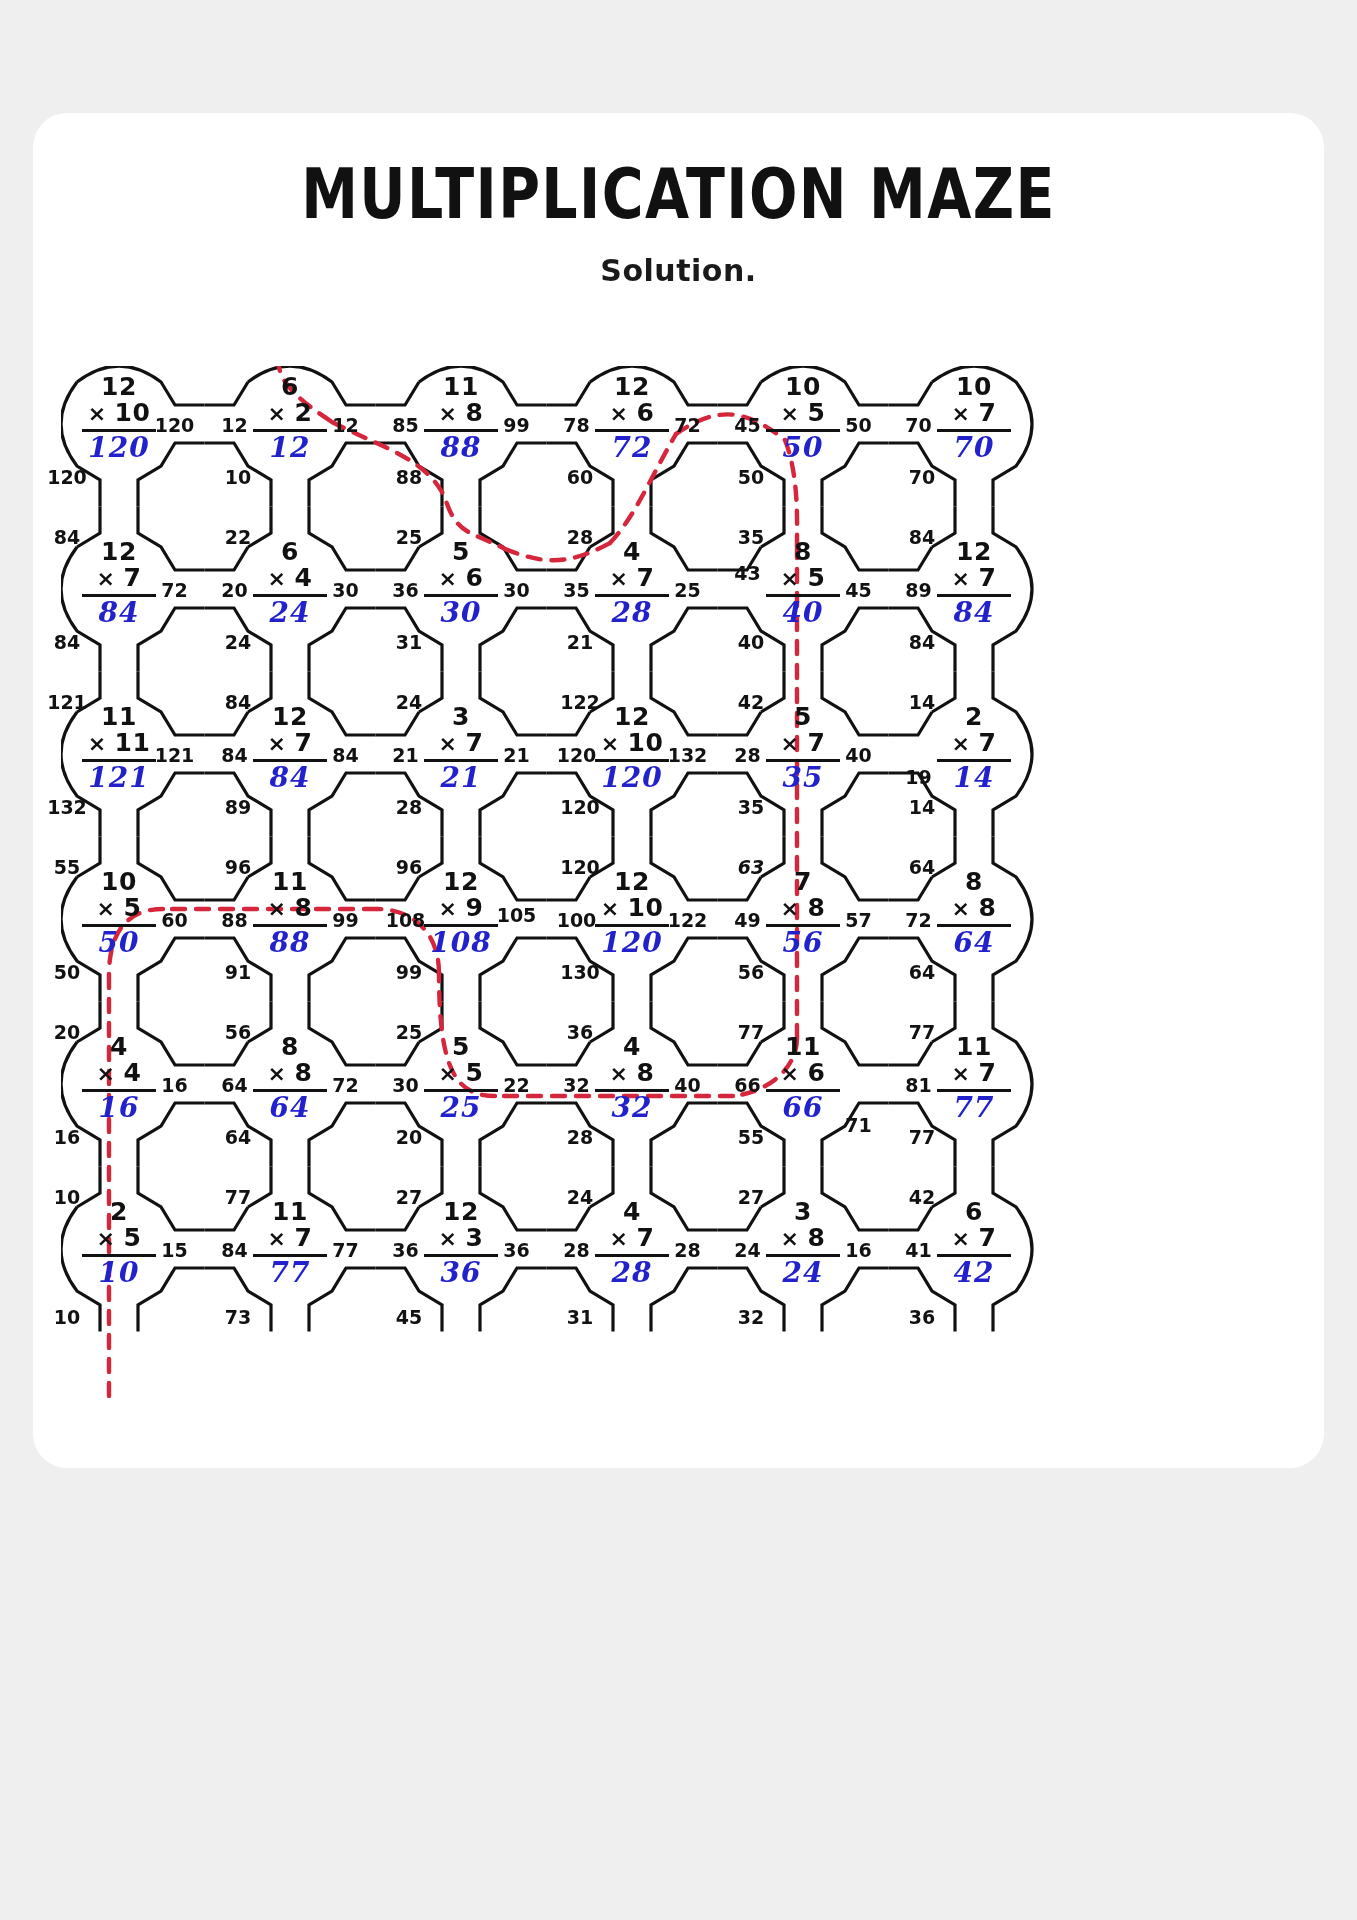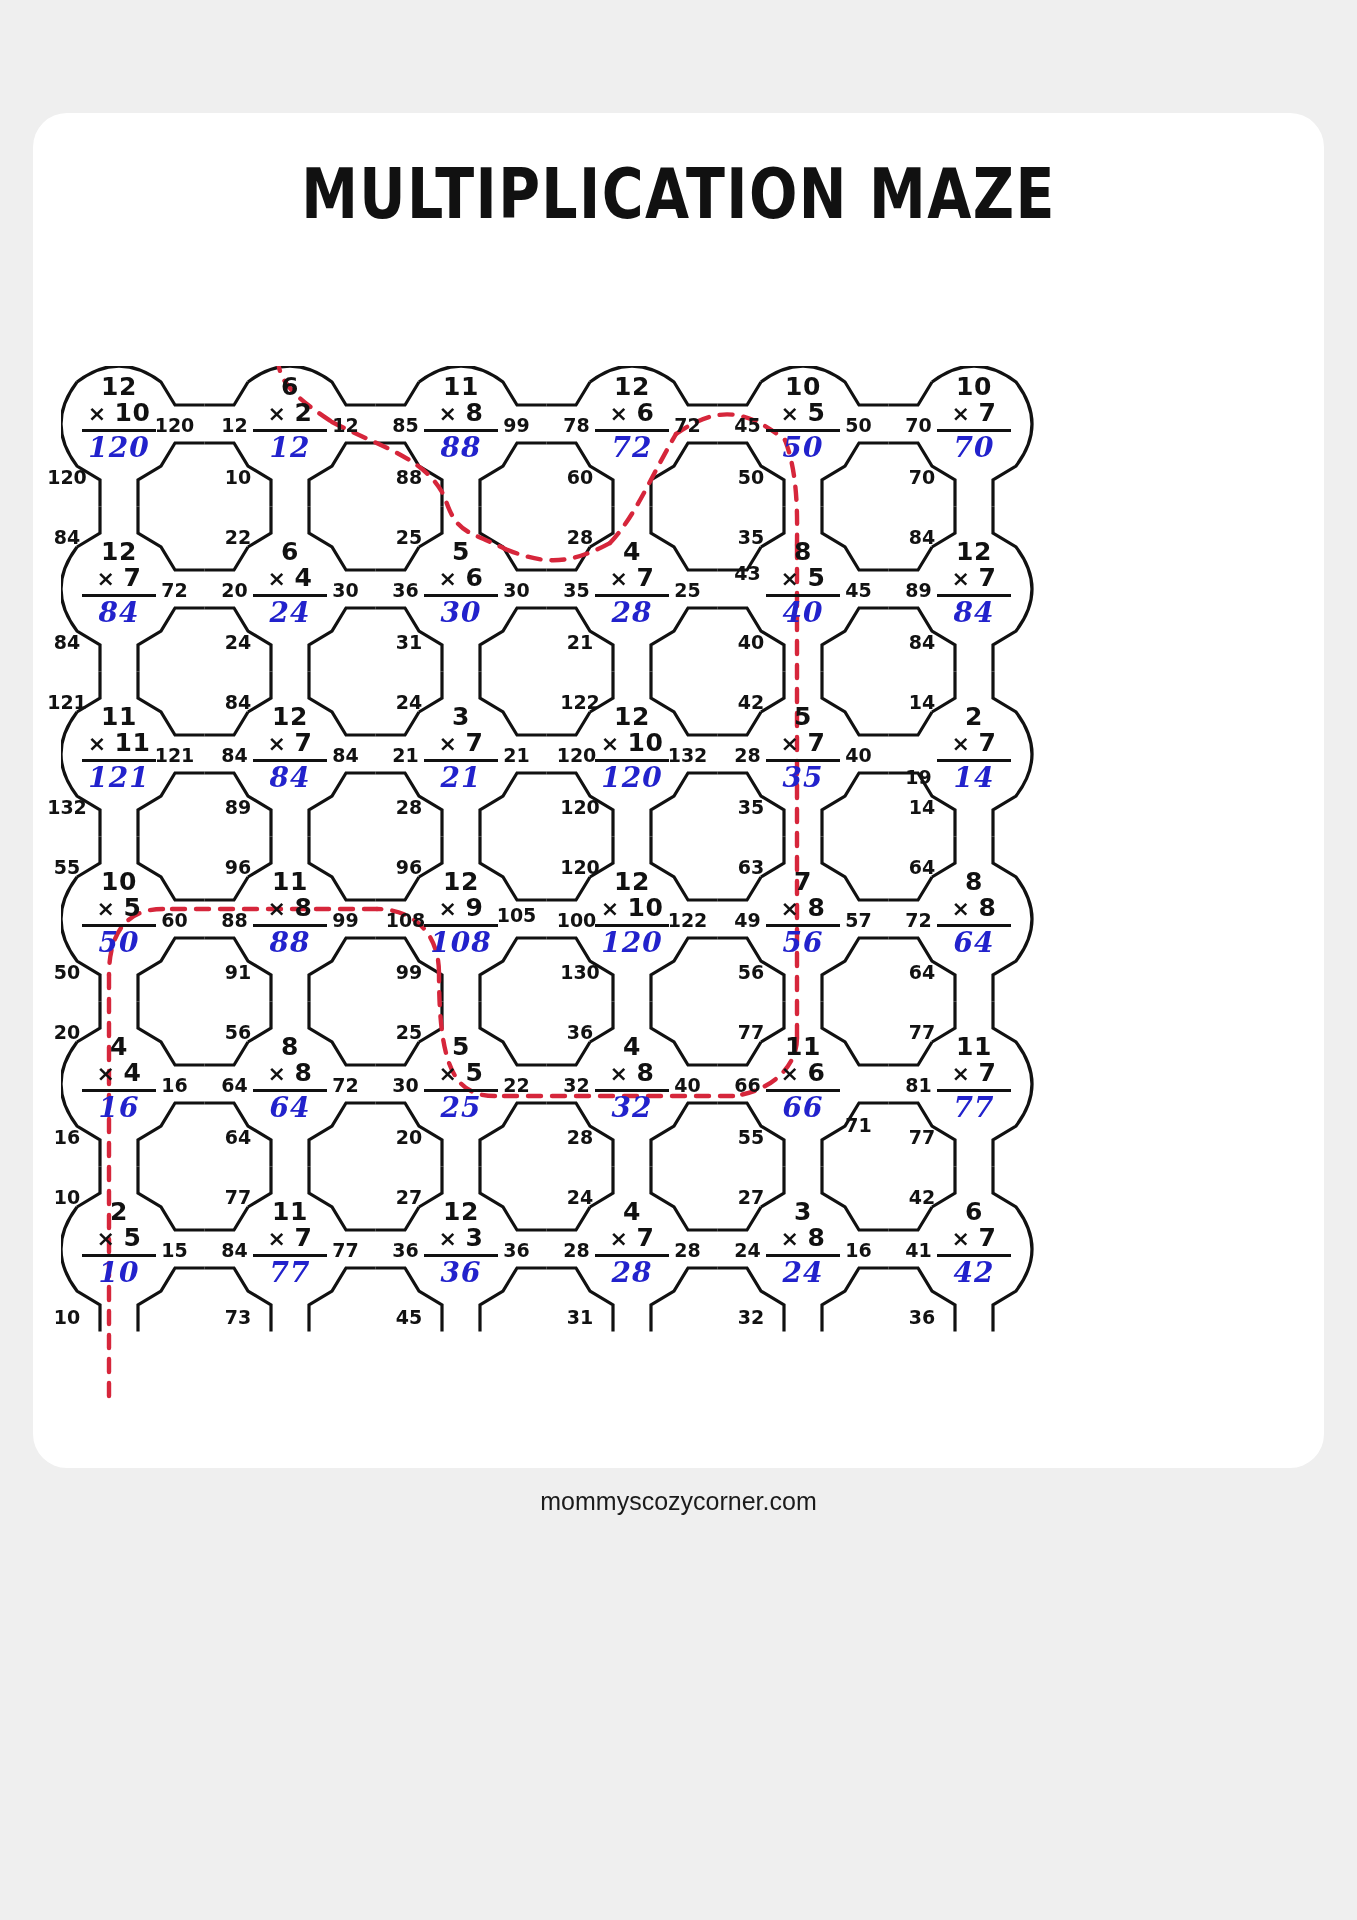--- a/index.html
+++ b/index.html
@@ -105,20 +105,21 @@
   .path-line { stroke:#d6263b; stroke-width:4.4; fill:none;
                stroke-dasharray: 13 11; stroke-linecap: round; }
 </style>
 </head>
 <body>
 
 <div id="page">
 
   <div id="card">
     <div id="title">MULTIPLICATION MAZE</div>
+    <div id="subtitle">Solution.</div>
 
     <div id="maze">
       <svg id="maze-svg" width="1010" height="1040" viewBox="0 0 1010 1040">
         <g id="cell-shapes" fill="#ffffff" stroke="#111111" stroke-width="3.2">
             <path d="M 16 16 Q 58 -16 100 16 L 114 39 L 143.5 39 M 143.5 77 L 114 77 L 100 100 L 77 114 L 77 140.5 M 39 140.5 L 39 114 L 16 100 Q -16 58 16 16" fill="none"></path>
             <path d="M 187 16 Q 229 -16 271 16 L 285 39 L 314.5 39 M 314.5 77 L 285 77 L 271 100 L 248 114 L 248 140.5 M 210 140.5 L 210 114 L 187 100 L 173 77 L 143.5 77 M 143.5 39 L 173 39 L 187 16" fill="none"></path>
             <path d="M 358 16 Q 400 -16 442 16 L 456 39 L 485.5 39 M 485.5 77 L 456 77 L 442 100 L 419 114 L 419 140.5 M 381 140.5 L 381 114 L 358 100 L 344 77 L 314.5 77 M 314.5 39 L 344 39 L 358 16" fill="none"></path>
             <path d="M 529 16 Q 571 -16 613 16 L 627 39 L 656.5 39 M 656.5 77 L 627 77 L 613 100 L 590 114 L 590 140.5 M 552 140.5 L 552 114 L 529 100 L 515 77 L 485.5 77 M 485.5 39 L 515 39 L 529 16" fill="none"></path>
             <path d="M 700 16 Q 742 -16 784 16 L 798 39 L 827.5 39 M 827.5 77 L 798 77 L 784 100 L 761 114 L 761 140.5 M 723 140.5 L 723 114 L 700 100 L 686 77 L 656.5 77 M 656.5 39 L 686 39 L 700 16" fill="none"></path>
             <path d="M 871 16 Q 913 -16 955 16 Q 987 58 955 100 L 932 114 L 932 140.5 M 894 140.5 L 894 114 L 871 100 L 857 77 L 827.5 77 M 827.5 39 L 857 39 L 871 16" fill="none"></path>
@@ -585,21 +586,21 @@
           <div class="vnum" style="left: 835px; top: 324.5px;">14</div>
           <div class="vnum" style="left: -20px; top: 429.5px;">132</div>
           <div class="vnum" style="left: -20px; top: 489.5px;">55</div>
           <div class="vnum" style="left: 151px; top: 429.5px;">89</div>
           <div class="vnum" style="left: 151px; top: 489.5px;">96</div>
           <div class="vnum" style="left: 322px; top: 429.5px;">28</div>
           <div class="vnum" style="left: 322px; top: 489.5px;">96</div>
           <div class="vnum" style="left: 493px; top: 429.5px;">120</div>
           <div class="vnum" style="left: 493px; top: 489.5px;">120</div>
           <div class="vnum" style="left: 664px; top: 429.5px;">35</div>
-          <div class="vnum" style="left: 664px; top: 489.5px;">63</div>
+          <div class="vnum" style="left: 664px; top: 489.5px; font-style: italic;">63</div>
           <div class="vnum" style="left: 835px; top: 429.5px;">14</div>
           <div class="vnum" style="left: 835px; top: 489.5px;">64</div>
           <div class="vnum" style="left: -20px; top: 594.5px;">50</div>
           <div class="vnum" style="left: -20px; top: 654.5px;">20</div>
           <div class="vnum" style="left: 151px; top: 594.5px;">91</div>
           <div class="vnum" style="left: 151px; top: 654.5px;">56</div>
           <div class="vnum" style="left: 322px; top: 594.5px;">99</div>
           <div class="vnum" style="left: 322px; top: 654.5px;">25</div>
           <div class="vnum" style="left: 493px; top: 594.5px;">130</div>
           <div class="vnum" style="left: 493px; top: 654.5px;">36</div>
@@ -624,14 +625,13 @@
           <div class="vnum" style="left: -20px; top: 940px;">10</div>
           <div class="vnum" style="left: 151px; top: 940px;">73</div>
           <div class="vnum" style="left: 322px; top: 940px;">45</div>
           <div class="vnum" style="left: 493px; top: 940px;">31</div>
           <div class="vnum" style="left: 664px; top: 940px;">32</div>
           <div class="vnum" style="left: 835px; top: 940px;">36</div>
         </div>
     </div>
   </div>
 
-  <div id="footer">mommyscozycorner.com</div>
 </div>
 
 </body></html>

